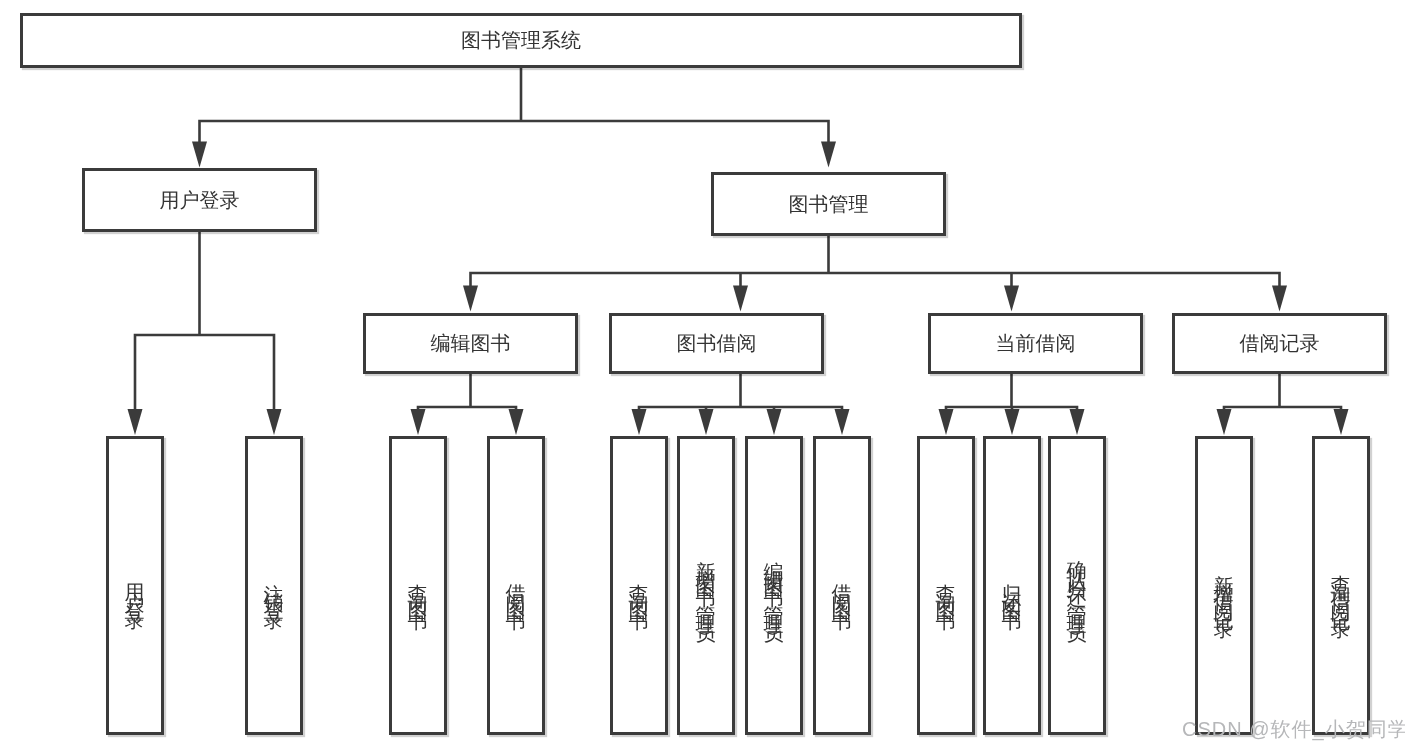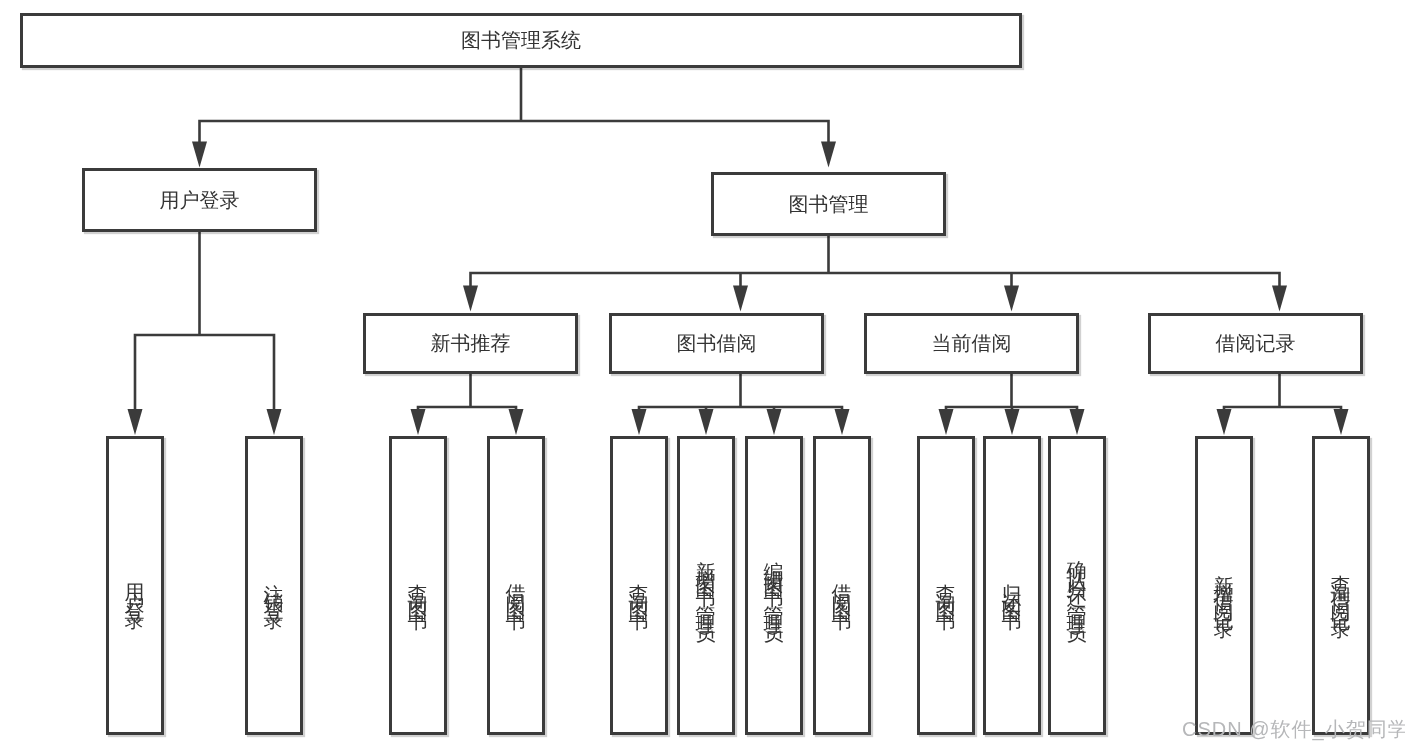--- a/index.html
+++ b/index.html
@@ -66,29 +66,29 @@
   </div>
 
   <div class="node" style="left:82px;top:168px;width:235px;height:64px">
     <span class="h-label">用户登录</span>
   </div>
   <div class="node" style="left:711px;top:172px;width:235px;height:64px">
     <span class="h-label">图书管理</span>
   </div>
 
   <div class="node" style="left:363px;top:313px;width:215px;height:61px">
-    <span class="h-label">新书推荐</span>
+    <span class="h-label">编辑图书</span>
   </div>
   <div class="node" style="left:609px;top:313px;width:215px;height:61px">
     <span class="h-label">图书借阅</span>
   </div>
-  <div class="node" style="left:864px;top:313px;width:215px;height:61px">
+  <div class="node" style="left:928px;top:313px;width:215px;height:61px">
     <span class="h-label">当前借阅</span>
   </div>
-  <div class="node" style="left:1148px;top:313px;width:215px;height:61px">
+  <div class="node" style="left:1172px;top:313px;width:215px;height:61px">
     <span class="h-label">借阅记录</span>
   </div>
 
   <div class="node leaf" style="left:106px;top:436px;width:58px;height:299px">
     <span class="v-label">用户登录</span>
   </div>
   <div class="node leaf" style="left:245px;top:436px;width:58px;height:299px">
     <span class="v-label">注销登录</span>
   </div>
 

